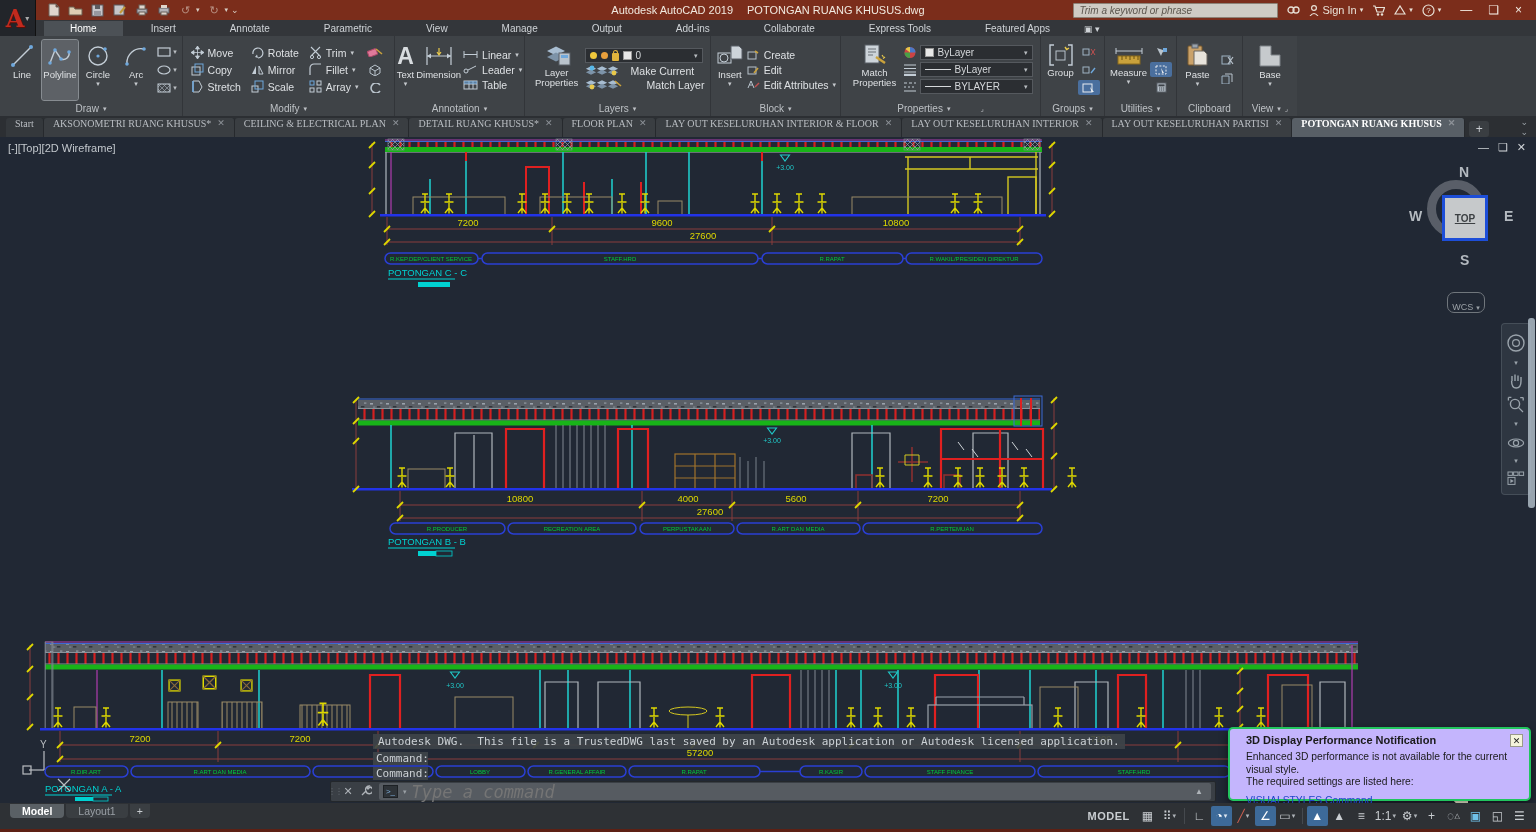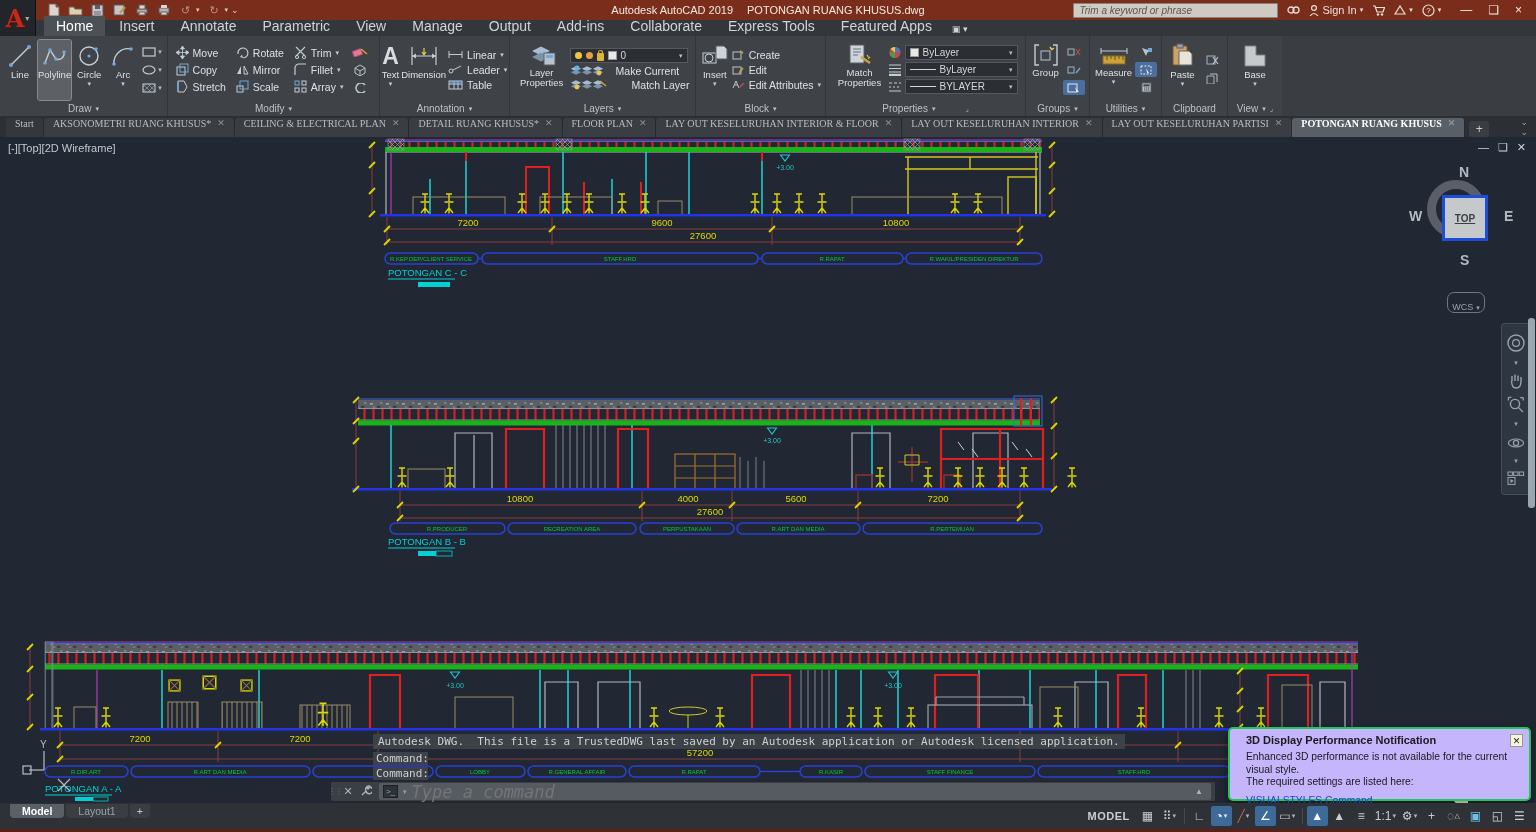--- a/index.html
+++ b/index.html
@@ -23,21 +23,21 @@
   .tb-title b{font-weight:normal;margin-left:14px;}
   .tb-right{position:absolute;right:0;top:0;height:20px;display:flex;align-items:center;gap:9px;padding-right:6px;}
   .searchbox{width:205px;height:15px;background:#cfcbc4;border:1px solid #8d8276;border-radius:1px;
     color:#5c564e;font-style:italic;font-size:10px;display:flex;align-items:center;padding:0 5px;}
   .tbico{color:#e8e1d7;font-size:11px;display:flex;align-items:center;gap:3px;}
   .winbtns{display:flex;gap:16px;margin-left:10px;margin-right:8px;color:#f2ece3;font-size:12px;}
 
   
   .ribbontabs{position:absolute;left:0;top:20px;width:1536px;height:16px;background:#33363a;
     display:flex;align-items:flex-end;padding-left:44px;gap:2px;}
-  .rtab{padding:2px 12px 2px;font-size:14px;color:#cfd3d7;cursor:pointer;}
+  .rtab{padding:2px 26px 2px;font-size:10px;color:#cfd3d7;cursor:pointer;}
   .rtab.active{background:#4c5156;color:#fff;}
   .rtab-extra{color:#cfd3d7;font-size:9px;margin-left:6px;padding-bottom:2px;}
 
   
   .ribbon{position:absolute;left:0;top:36px;width:1536px;height:80px;background:#3f4347;
     display:flex;align-items:stretch;}
   .panel{display:flex;flex-direction:column;border-right:1px solid #323539;background:#3f4347;}
   .panel-body{flex:1;display:flex;align-items:center;justify-content:center;gap:2px;padding:2px 4px 0;}
   .panel-foot{height:15px;font-size:10px;color:#bdc1c5;display:flex;align-items:center;justify-content:center;gap:4px;}
   .panel-foot .c{font-size:7px;}
@@ -295,21 +295,21 @@
     <span class="rtab">Output</span>
     <span class="rtab">Add-ins</span>
     <span class="rtab">Collaborate</span>
     <span class="rtab">Express Tools</span>
     <span class="rtab">Featured Apps</span>
     <span class="rtab-extra">▣ ▾</span>
   </div>
 
   <div class="ribbon">
 
-    <div class="panel" style="width:168px">
+    <div class="panel" style="width:183px">
       <div class="panel-body">
         <div class="bigbtn">
           <svg width="26" height="26">
               <line x1="4" y1="22" x2="22" y2="4" stroke="#c3cdd6" stroke-width="1.4"></line>
               <circle cx="4" cy="22" r="2" fill="#6fa8dc"></circle>
               <circle cx="22" cy="4" r="2" fill="#6fa8dc"></circle>
             </svg>
           <span class="lbl">Line</span>
         </div>
         <div class="bigbtn sel">

